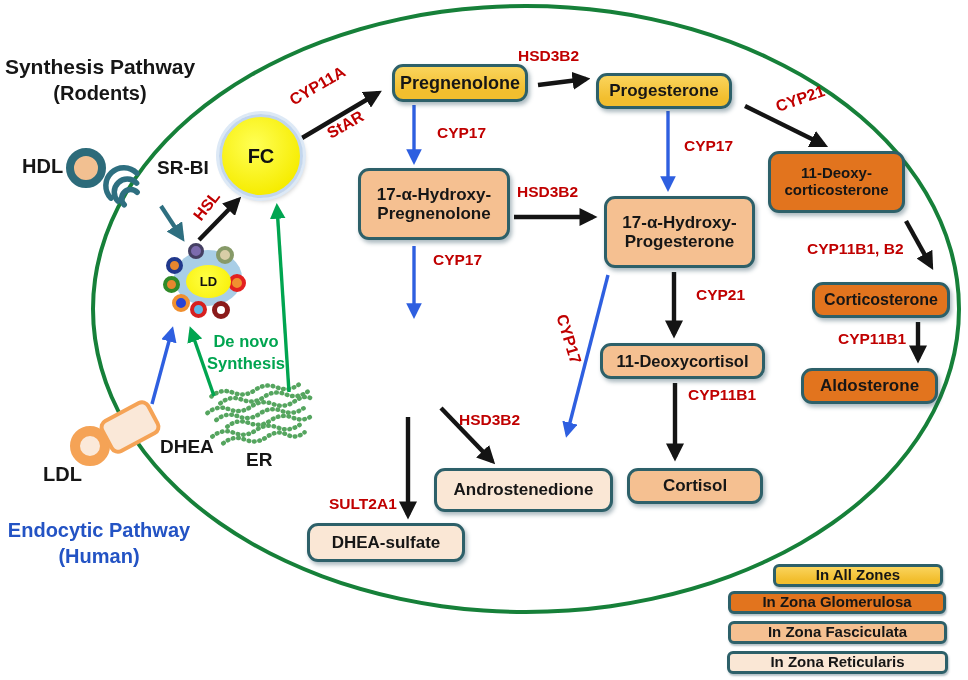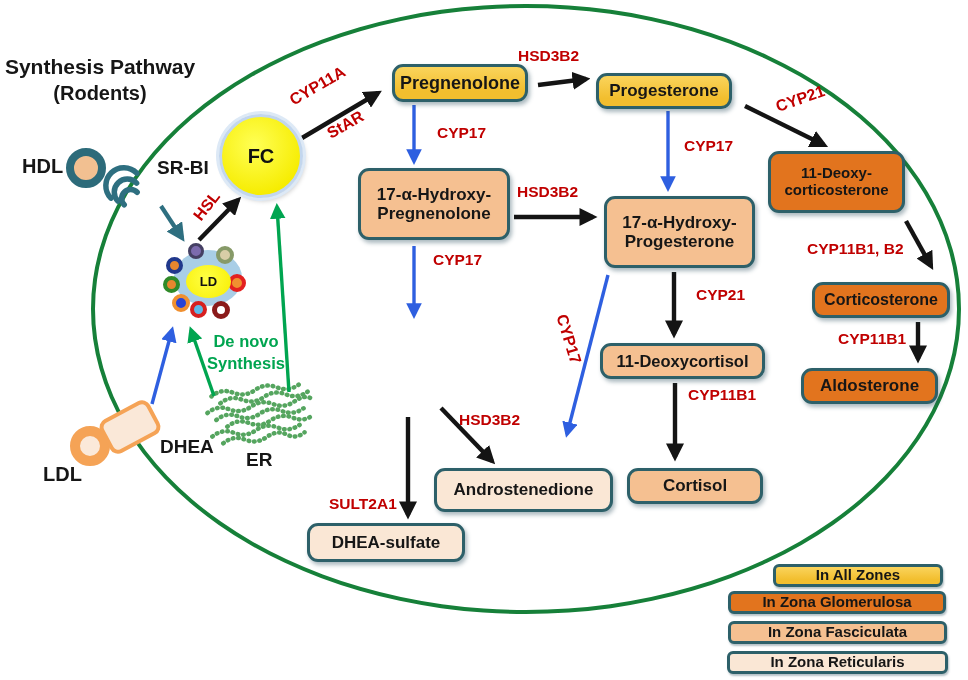--- a/index.html
+++ b/index.html
@@ -108,20 +108,24 @@
 
     <g stroke="#2E6F80" stroke-width="4.2" fill="none">
       <line x1="161" y1="206" x2="182" y2="238" marker-end="url(#mT)"></line>
     </g>
   </svg>
 
   <div class="title" style="left:2px;top:53px;width:196px;font-size:21px;">
     <div>Synthesis Pathway</div>
     <div style="font-size:20px;">(Rodents)</div>
   </div>
+  <div class="title blue-title" style="left:0px;top:517px;width:198px;font-size:20px;">
+    <div>Endocytic Pathway</div>
+    <div>(Human)</div>
+  </div>
   <div class="green-text" style="left:198px;top:330px;width:96px;">
     <div>De novo</div>
     <div>Synthesis</div>
   </div>
 
   <div class="ring" style="left:66px;top:148px;width:40px;height:40px;border:8px solid #2D6B7A;background:#F2C091;"></div>
   <div class="plain" style="left:22px;top:155px;font-size:20px;">HDL</div>
   <div class="plain" style="left:157px;top:157px;font-size:19px;">SR-BI</div>
 
   <div class="fc-circle">

